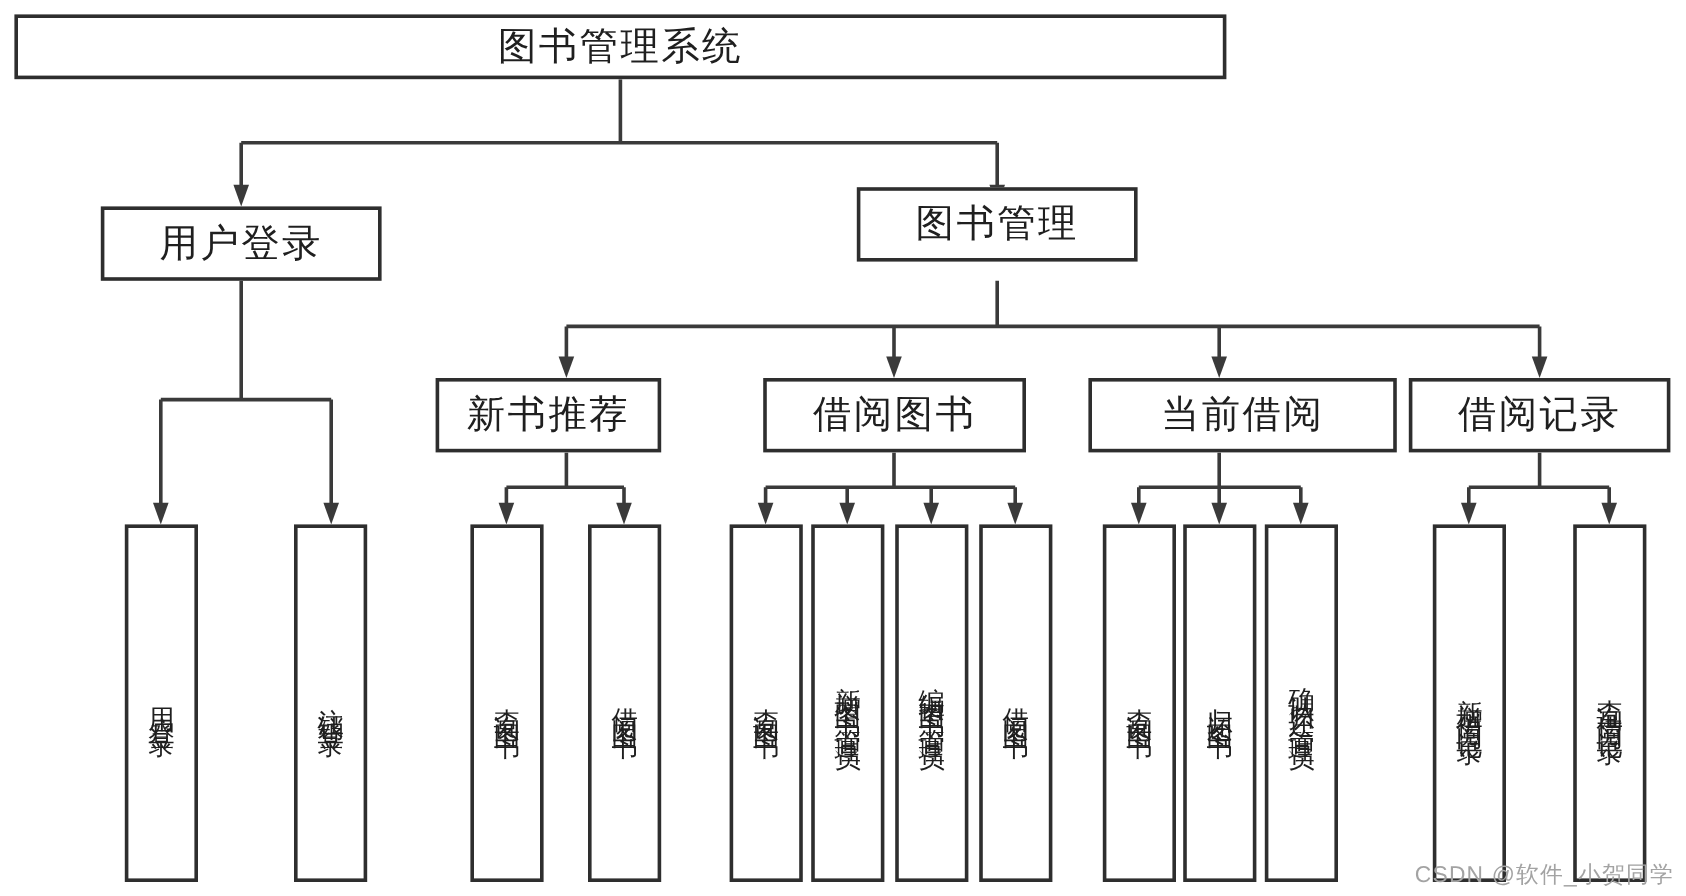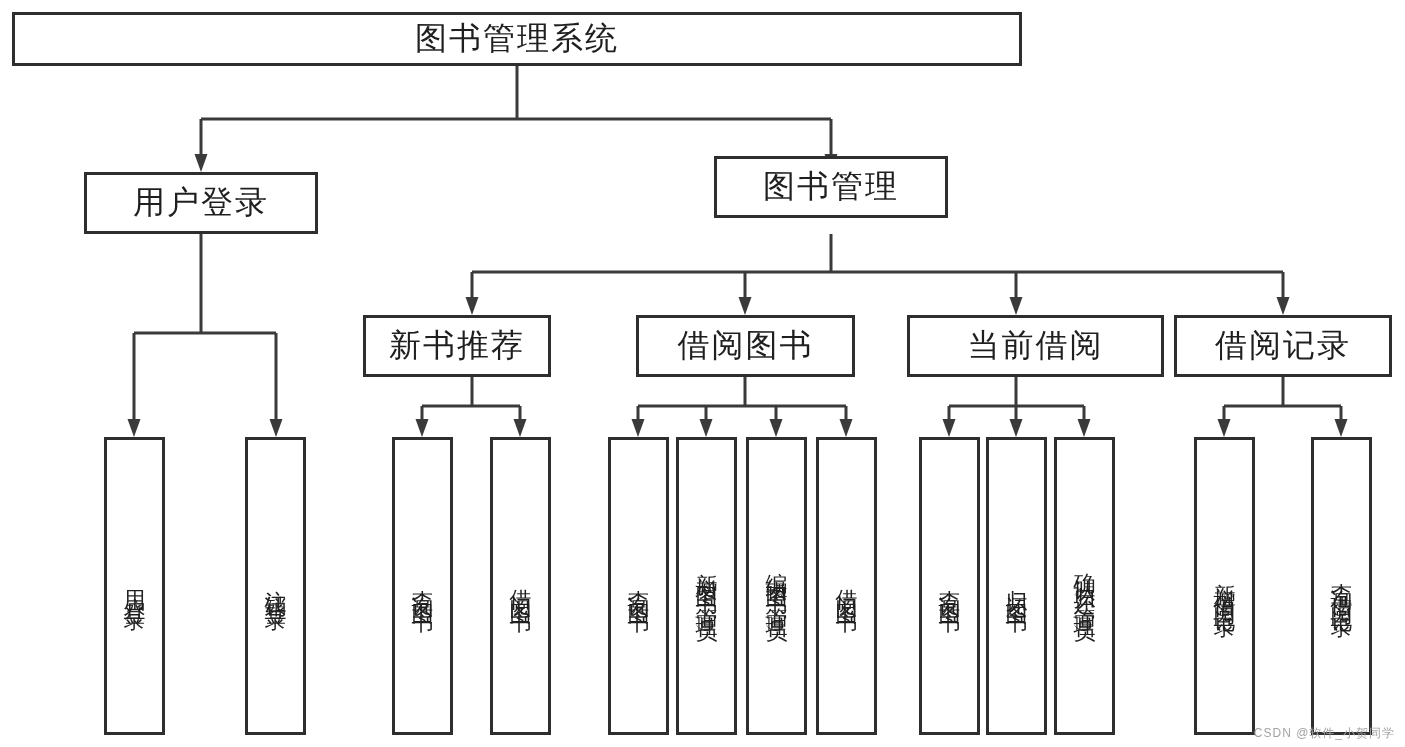--- a/index.html
+++ b/index.html
@@ -13,21 +13,21 @@
     background:#ffffff;border:3px solid #2e2e2e;
     display:flex;align-items:center;justify-content:center;
     color:#1f1f1f;font-size:32px;letter-spacing:2px;white-space:nowrap;
   }
   .vbox{
     writing-mode:vertical-rl;text-orientation:mixed;
     font-size:22px;letter-spacing:7px;line-height:1;white-space:normal;
   }
   .watermark{
     position:absolute;right:10px;bottom:5px;z-index:5;
-    color:#a3a3a3;font-size:12px;letter-spacing:1px;white-space:nowrap;
+    color:#a3a3a3;font-size:19px;letter-spacing:1px;white-space:nowrap;
   }
 </style>
 </head>
 <body>
 
 <div class="stage">
 
   <svg class="wires" width="1405" height="747" viewBox="0 0 1405 747">
     <defs>
       <path id="arw" d="M -6.5 -18 L 6.5 -18 L 0 0 Z"></path>

